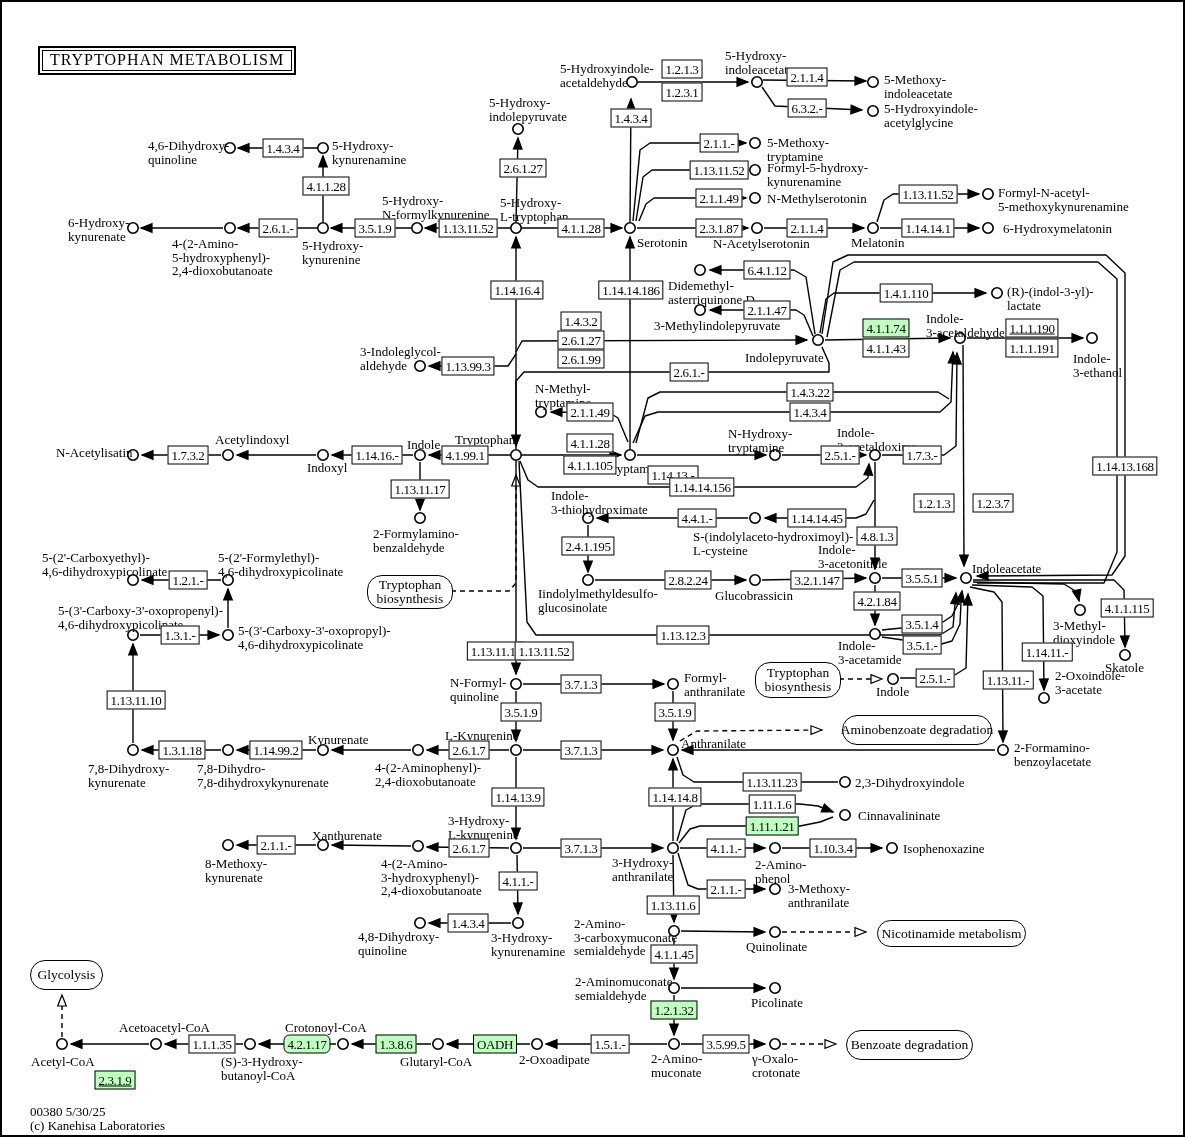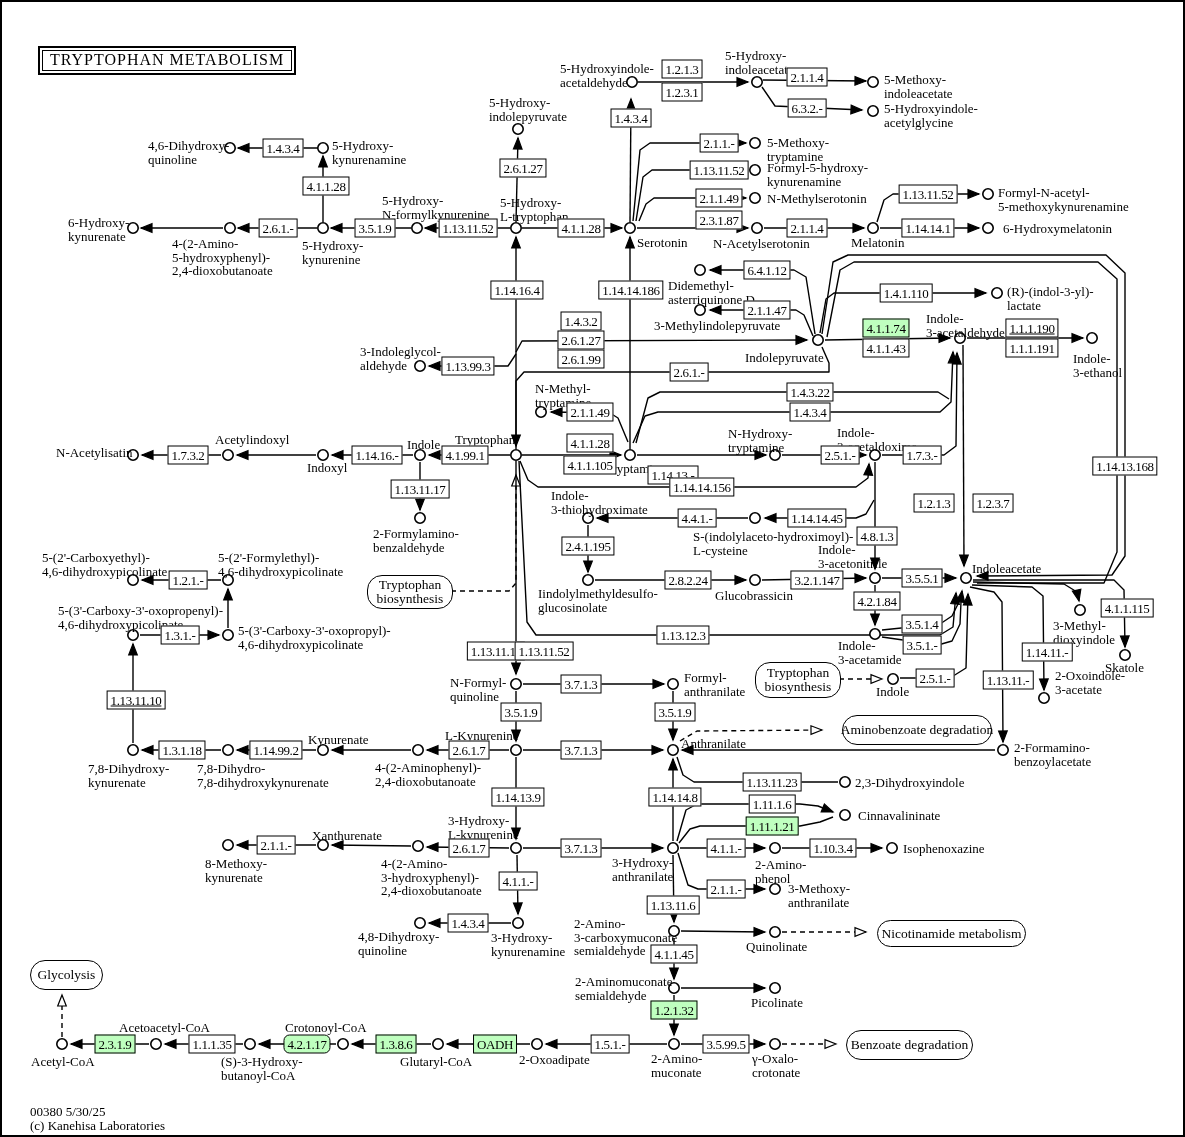--- a/index.html
+++ b/index.html
@@ -466,21 +466,21 @@
     <div class="mlabel" style="left: 58px; top: 604px;">5-(3'-Carboxy-3'-oxopropenyl)-
 4,6-dihydroxypicolinate</div>
     <div class="mlabel" style="left: 238px; top: 624px;">5-(3'-Carboxy-3'-oxopropyl)-
 4,6-dihydroxypicolinate</div>
     <div class="ebox" style="left: 283px; top: 148px;">1.4.3.4</div>
     <div class="ebox" style="left: 326px; top: 186px;">4.1.1.28</div>
     <div class="ebox" style="left: 278px; top: 228px;">2.6.1.-</div>
     <div class="ebox" style="left: 375px; top: 228px;">3.5.1.9</div>
     <div class="ebox" style="left: 468px; top: 228px;">1.13.11.52</div>
     <div class="ebox" style="left: 581px; top: 228px;">4.1.1.28</div>
-    <div class="ebox" style="left: 719px; top: 220px;">2.3.1.87</div>
+    <div class="ebox" style="left: 719px; top: 228px;">2.3.1.87</div>
     <div class="ebox" style="left: 807px; top: 228px;">2.1.1.4</div>
     <div class="ebox" style="left: 928px; top: 194px;">1.13.11.52</div>
     <div class="ebox" style="left: 928px; top: 228px;">1.14.14.1</div>
     <div class="ebox" style="left: 719px; top: 198px;">2.1.1.49</div>
     <div class="ebox" style="left: 719px; top: 170px;">1.13.11.52</div>
     <div class="ebox" style="left: 719px; top: 143px;">2.1.1.-</div>
     <div class="ebox" style="left: 682px; top: 69px;">1.2.1.3</div>
     <div class="ebox" style="left: 682px; top: 92px;">1.2.3.1</div>
     <div class="ebox" style="left: 807px; top: 77px;">2.1.1.4</div>
     <div class="ebox" style="left: 807px; top: 108px;">6.3.2.-</div>
@@ -521,21 +521,21 @@
     <div class="ebox" style="left: 817px; top: 580px;">3.2.1.147</div>
     <div class="ebox" style="left: 934px; top: 503px;">1.2.1.3</div>
     <div class="ebox" style="left: 993px; top: 503px;">1.2.3.7</div>
     <div class="ebox" style="left: 877px; top: 536px;">4.8.1.3</div>
     <div class="ebox" style="left: 922px; top: 578px;">3.5.5.1</div>
     <div class="ebox" style="left: 877px; top: 601px;">4.2.1.84</div>
     <div class="ebox" style="left: 922px; top: 624px;">3.5.1.4</div>
     <div class="ebox" style="left: 922px; top: 645px;">3.5.1.-</div>
     <div class="ebox" style="left: 188px; top: 580px;">1.2.1.-</div>
     <div class="ebox" style="left: 180px; top: 635px;">1.3.1.-</div>
-    <div class="ebox" style="left: 136px; top: 700px; text-decoration: underline;">1.13.11.10</div>
+    <div class="ebox" style="left: 136px; top: 700px;">1.13.11.10</div>
     <div class="ebox" style="left: 683px; top: 635px;">1.13.12.3</div>
     <div class="ebox" style="left: 496px; top: 651px;">1.13.11.11</div>
     <div class="ebox" style="left: 544px; top: 651px;">1.13.11.52</div>
     <div class="ebox" style="left: 581px; top: 684px;">3.7.1.3</div>
     <div class="ebox" style="left: 521px; top: 712px;">3.5.1.9</div>
     <div class="ebox" style="left: 675px; top: 712px;">3.5.1.9</div>
     <div class="ebox" style="left: 935px; top: 678px;">2.5.1.-</div>
     <div class="ebox" style="left: 1008px; top: 680px;">1.13.11.-</div>
     <div class="ebox" style="left: 1047px; top: 652px;">1.14.11.-</div>
     <div class="ebox" style="left: 1127px; top: 608px;">4.1.1.115</div>
@@ -558,21 +558,21 @@
     <div class="ebox" style="left: 673px; top: 905px;">1.13.11.6</div>
     <div class="ebox" style="left: 468px; top: 923px;">1.4.3.4</div>
     <div class="ebox" style="left: 674px; top: 954px;">4.1.1.45</div>
     <div class="ebox green" style="left: 674px; top: 1010px;">1.2.1.32</div>
     <div class="ebox" style="left: 726px; top: 1044px;">3.5.99.5</div>
     <div class="ebox" style="left: 610px; top: 1044px;">1.5.1.-</div>
     <div class="ebox green" style="left: 495px; top: 1044px;">OADH</div>
     <div class="ebox green" style="left: 396px; top: 1044px;">1.3.8.6</div>
     <div class="ebox green" style="left: 307px; top: 1044px; border-radius: 6px;">4.2.1.17</div>
     <div class="ebox" style="left: 212px; top: 1044px;">1.1.1.35</div>
-    <div class="ebox green" style="left: 115px; top: 1044px;">2.3.1.9</div>
+    <div class="ebox green" style="left: 115px; top: 1080px; text-decoration: underline;">2.3.1.9</div>
     <div class="oval" style="left: 367px; top: 575px; width: 84px; height: 32px;">Tryptophan
 biosynthesis</div>
     <div class="oval" style="left: 755px; top: 662px; width: 84px; height: 34px;">Tryptophan
 biosynthesis</div>
     <div class="oval" style="left: 842px; top: 715px; width: 148px; height: 28px;">Aminobenzoate degradation</div>
     <div class="oval" style="left: 877px; top: 920px; width: 147px; height: 25px;">Nicotinamide metabolism</div>
     <div class="oval" style="left: 846px; top: 1030px; width: 125px; height: 28px;">Benzoate degradation</div>
     <div class="oval" style="left: 30px; top: 960px; width: 71px; height: 28px;">Glycolysis</div>
   </div>
 

